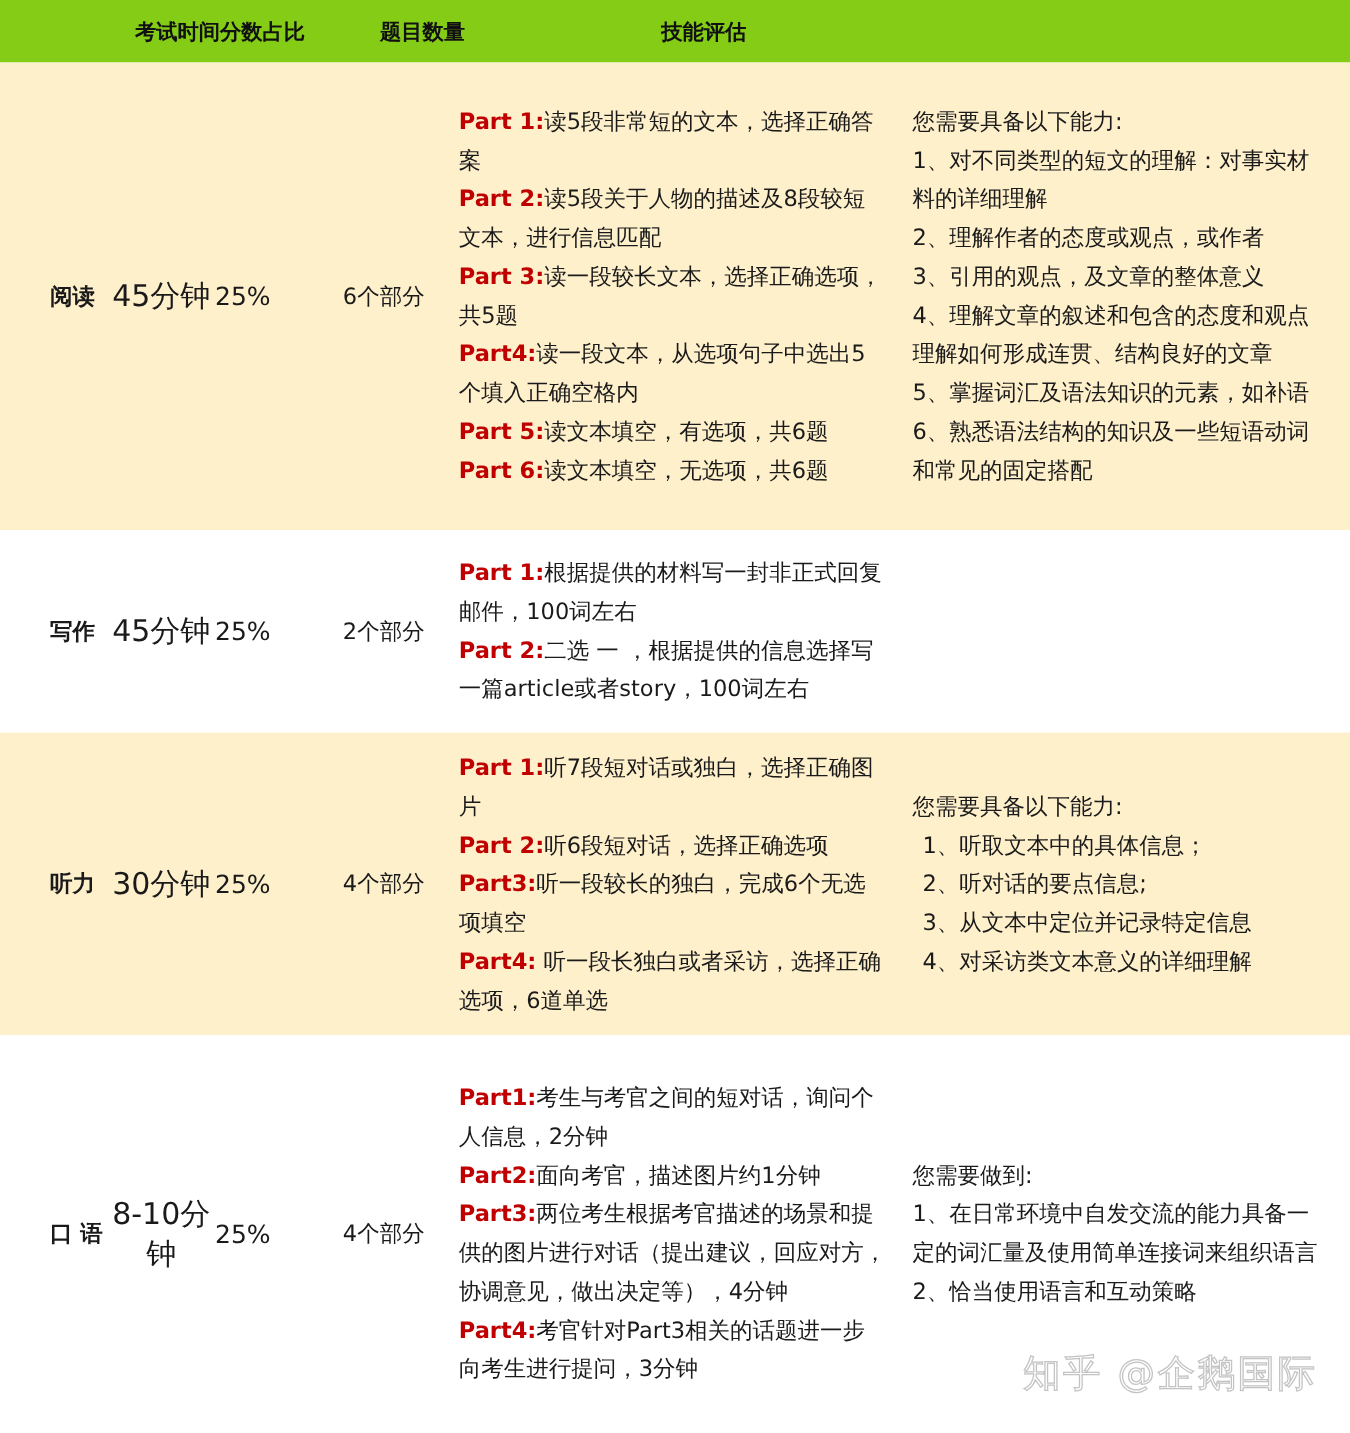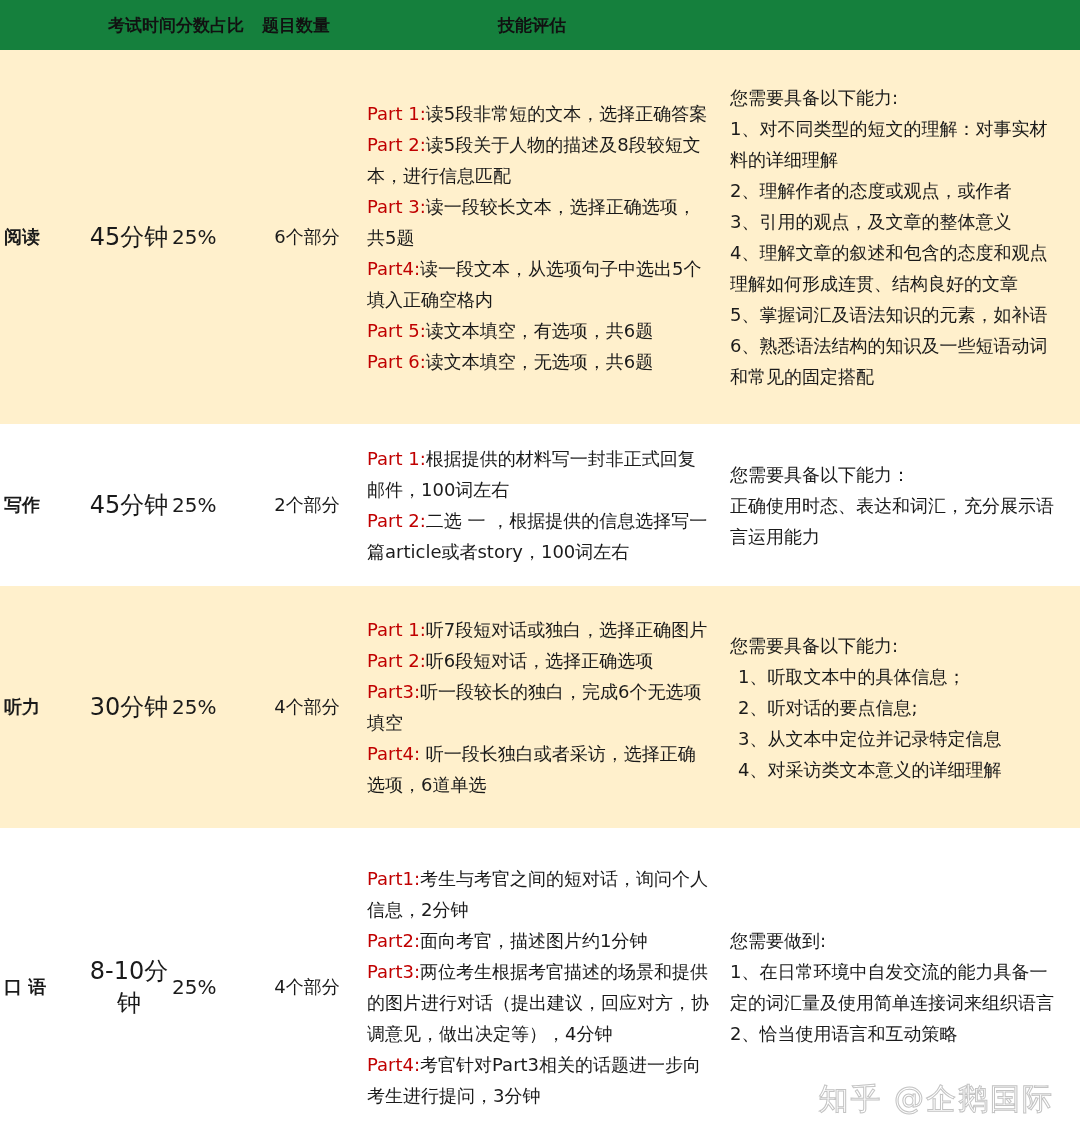--- a/index.html
+++ b/index.html
@@ -1,38 +1,38 @@
 <!DOCTYPE html>
 <html><head>
 <meta charset="utf-8">
 <style>
   * { box-sizing: border-box; margin: 0; padding: 0; }
   html, body { width: 1080px; height: 1146px; background: #ffffff; overflow: hidden; }
   body { font-family: "DejaVu Sans", "Liberation Sans", sans-serif; color: #1a1a1a; position: relative; }
   .table { width: 1080px; }
   .row { display: flex; width: 1080px; align-items: center; }
-  .header { height: 50px; background: #15803d; font-weight: bold; font-size: 17px; color: #111; }
+  .header { height: 50px; background: #84cc16; font-weight: bold; font-size: 17px; color: #111; }
   .r-reading { height: 374px; background: #FFF0CC; }
   .r-writing { height: 162px; background: #FFFFFF; }
   .r-listening { height: 242px; background: #FFF0CC; }
   .r-speaking { height: 318px; background: #FFFFFF; }
-  .c-skill { width: 86px; padding-left: 4px; font-weight: bold; font-size: 18px; }
+  .c-skill { width: 86px; padding-left: 40px; font-weight: bold; font-size: 18px; }
   .c-time { width: 86px; font-size: 24px; text-align: center; }
   .c-pct { width: 82px; font-size: 20px; }
   .c-count { width: 106px; font-size: 18px; text-align: center; }
   .c-content { width: 360px; padding-left: 7px; padding-right: 10px; font-size: 18px; line-height: 31px; }
   .c-skills { width: 360px; padding-left: 10px; padding-right: 20px; font-size: 18px; line-height: 31px; }
   .header .c-skill { padding-left: 0; }
   .h-time { width: 86px; text-align: right; padding-right: 0; margin-left: 4px; }
   .h-pct { width: 86px; text-align: left; }
-  .h-count { width: 90px; text-align: left; padding-left: 0; }
+  .h-count { width: 90px; text-align: center; padding-left: 0; margin-left: 31px; }
   .h-content { width: 360px; text-align: center; margin-left: 22px; }
   .h-skills { width: 360px; text-align: center; }
   .part { display: block; }
-  .part-label { color: #C00000; font-weight: normal; text-align: right; }
+  .part-label { color: #C00000; font-weight: bold; text-align: right; }
   .line { display: block; }
   .indent { padding-left: 8px; }
   .watermark { position: absolute; right: 26px; bottom: 26px; font-size: 30px; color: #ffffff;
     -webkit-text-stroke: 1px #bdbdbd; letter-spacing: 2px; opacity: 0.9; margin-left: 36px; }
 </style>
 </head>
 <body>
 
 <div class="table">
   <div class="row header">
@@ -69,24 +69,20 @@
 
   <div class="row r-writing">
     <div class="c-skill">写作</div>
     <div class="c-time">45分钟</div>
     <div class="c-pct">25%</div>
     <div class="c-count">2个部分</div>
     <div class="c-content">
       <span class="part"><span class="part-label">Part 1:</span><span>根据提供的材料写一封非正式回复邮件，100词左右</span></span>
       <span class="part"><span class="part-label">Part 2:</span><span>二选 一 ，根据提供的信息选择写一篇article或者story，100词左右</span></span>
     </div>
-    <div class="c-skills">
-      <span class="line">您需要具备以下能力：</span>
-      <span class="line">正确使用时态、表达和词汇，充分展示语言运用能力</span>
-    </div>
   </div>
 
   <div class="row r-listening">
     <div class="c-skill">听力</div>
     <div class="c-time">30分钟</div>
     <div class="c-pct">25%</div>
     <div class="c-count">4个部分</div>
     <div class="c-content">
       <span class="part"><span class="part-label">Part 1:</span><span>听7段短对话或独白，选择正确图片</span></span>
       <span class="part"><span class="part-label">Part 2:</span><span>听6段短对话，选择正确选项</span></span>

